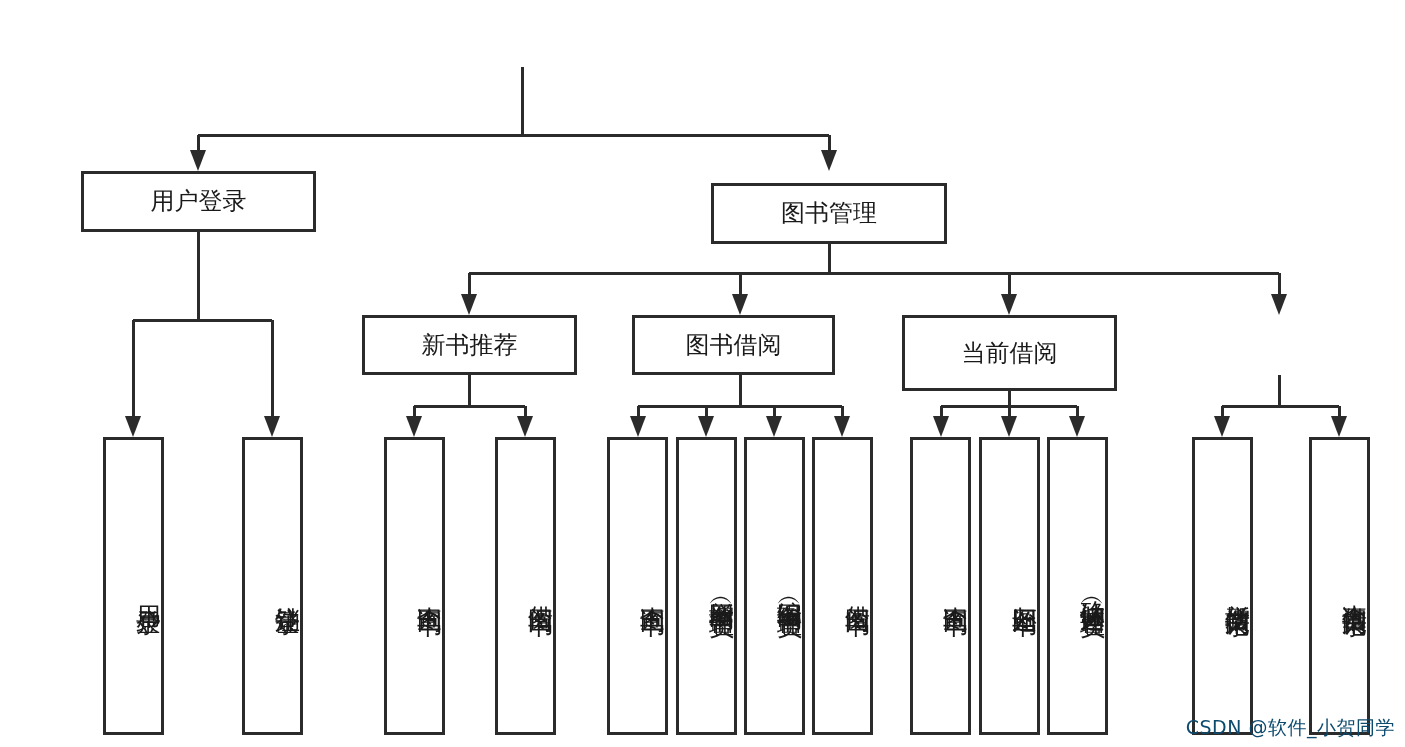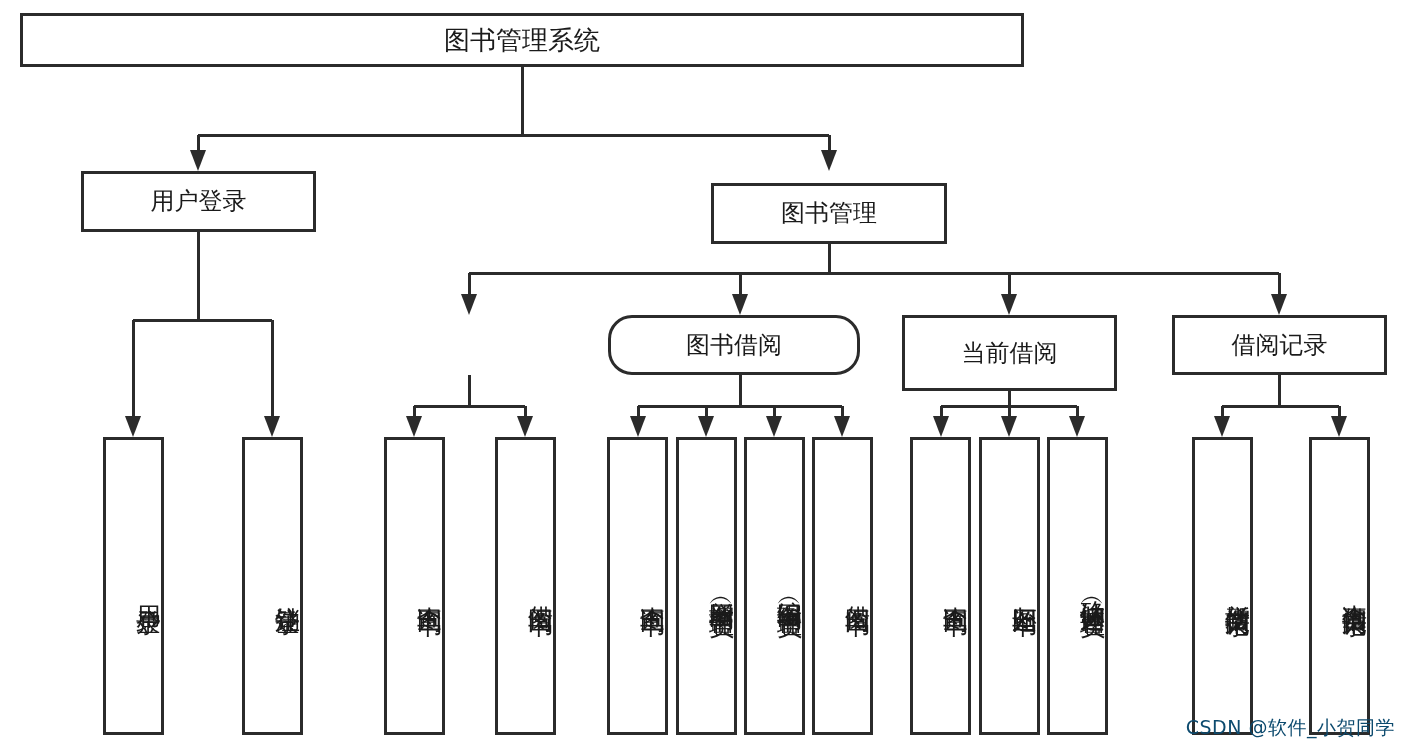--- a/index.html
+++ b/index.html
@@ -141,40 +141,37 @@
     <polygon points="1069,416 1085,416 1077,437"></polygon>
 
     <line x1="1279" y1="375" x2="1279" y2="406"></line>
     <line x1="1222" y1="406" x2="1339" y2="406"></line>
     <line x1="1222" y1="406" x2="1222" y2="416"></line>
     <polygon points="1214,416 1230,416 1222,437"></polygon>
     <line x1="1339" y1="406" x2="1339" y2="416"></line>
     <polygon points="1331,416 1347,416 1339,437"></polygon>
   </svg>
 
-  <div class="node lvl0" style="left:20px;  top:13px;  width:1004px; height:54px;">
-    <span class="label">图书管理系统</span>
-  </div>
 
   <div class="node lvl1" style="left:81px;  top:171px; width:235px; height:61px;">
     <span class="label">用户登录</span>
   </div>
   <div class="node lvl1" style="left:711px; top:171px; width:236px; height:61px;margin-top:12px;">
     <span class="label">图书管理</span>
   </div>
 
-  <div class="node lvl2" style="left:608px;  top:315px; width:252px; height:60px;border-radius:24px;">
+  <div class="node lvl2" style="left:362px;  top:315px; width:215px; height:60px;">
+    <span class="label">新书推荐</span>
+  </div>
+  <div class="node lvl2" style="left:632px;  top:315px; width:203px; height:60px;">
     <span class="label">图书借阅</span>
   </div>
   <div class="node lvl2" style="left:902px;  top:315px; width:215px; height:76px;">
     <span class="label">当前借阅</span>
   </div>
-  <div class="node lvl2" style="left:1172px; top:315px; width:215px; height:60px;">
-    <span class="label">借阅记录</span>
-  </div>
 
   <div class="node leaf" style="left:103px; top:437px; width:61px; height:298px;">
     <span class="label">用户登录</span>
   </div>
   <div class="node leaf" style="left:242px; top:437px; width:61px; height:298px;">
     <span class="label">注销登录</span>
   </div>
 
   <div class="node leaf" style="left:384px; top:437px; width:61px; height:298px;">
     <span class="label">查询图书</span>

